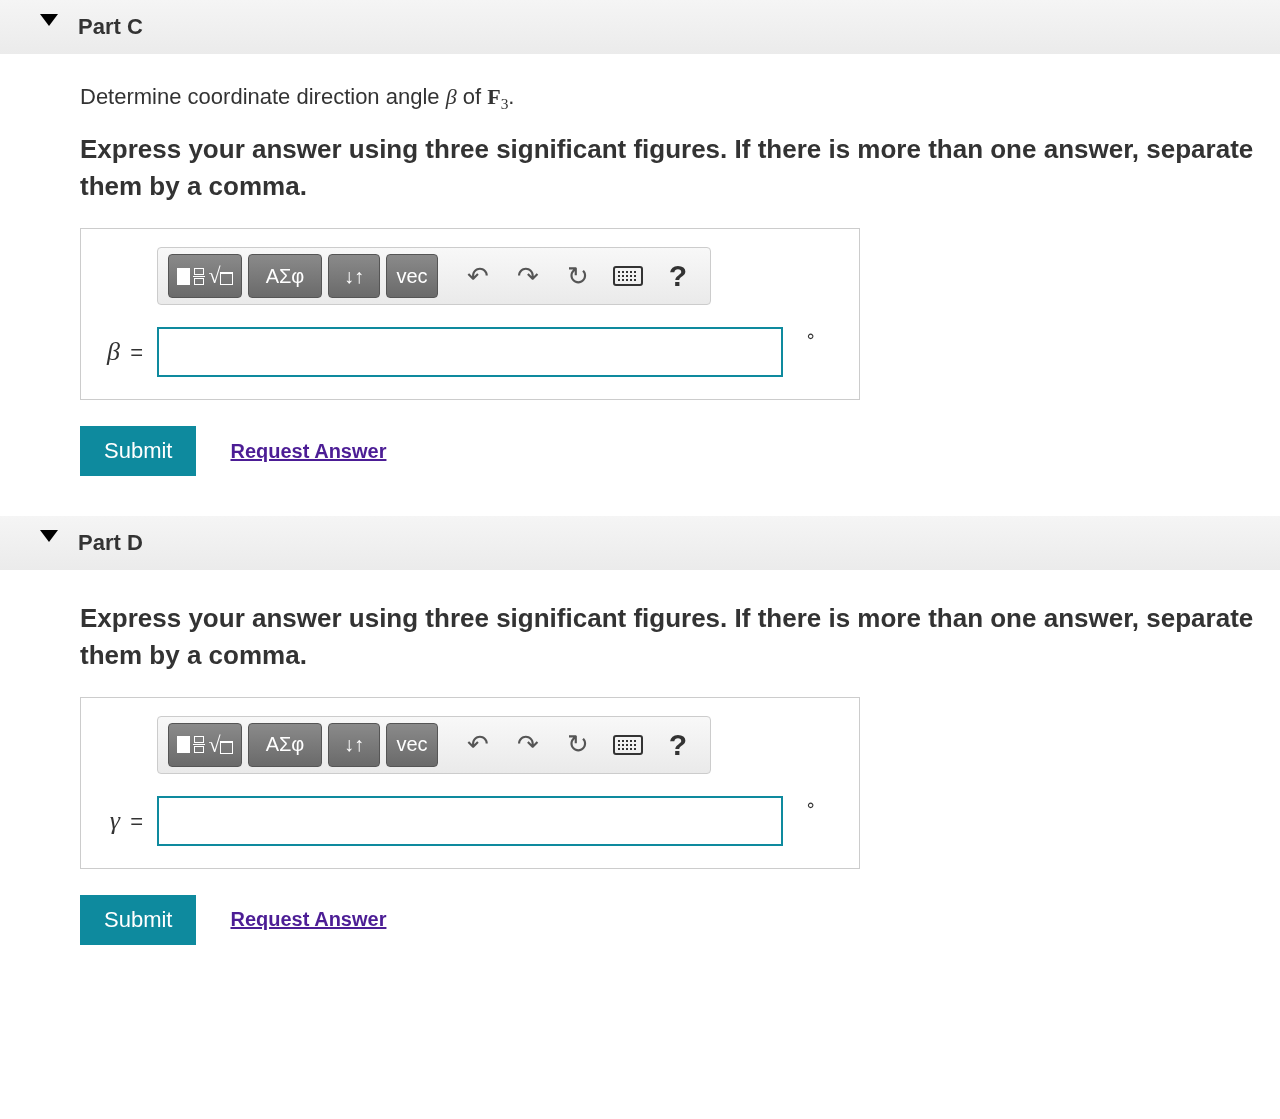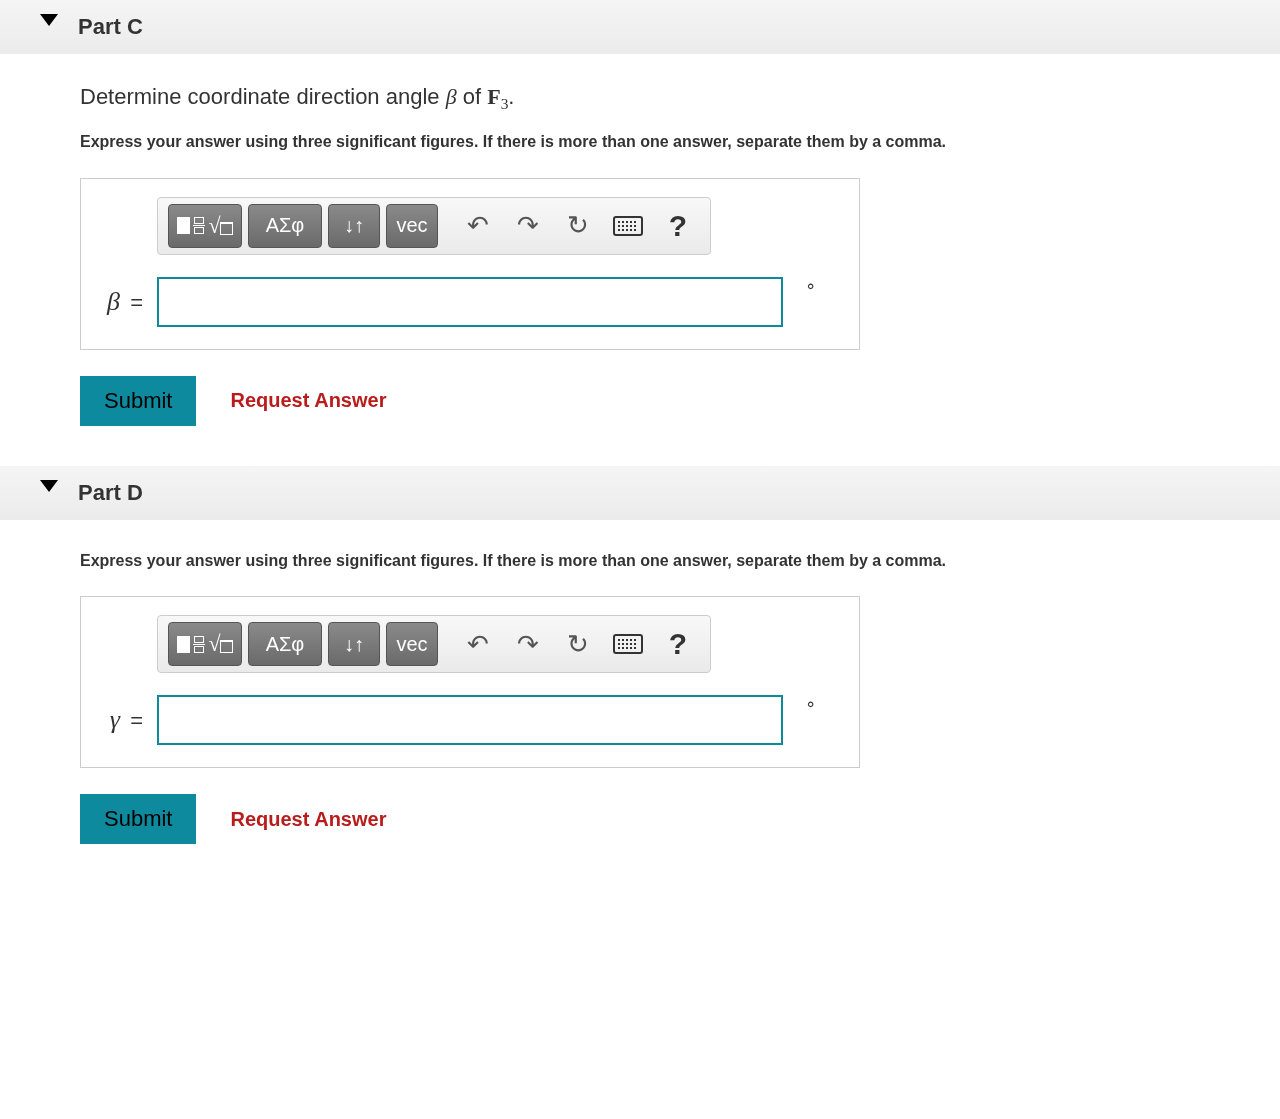--- a/index.html
+++ b/index.html
@@ -42,21 +42,21 @@
     font-family: "Times New Roman", Times, serif;
     font-weight: bold;
   }
   .prompt .math-sub {
     font-family: "Times New Roman", Times, serif;
     font-size: 0.7em;
     vertical-align: sub;
   }
   .instruction {
     font-weight: bold;
-    font-size: 16px;
+    font-size: 26px;
     line-height: 1.4;
     margin-bottom: 24px;
   }
   .answer-box {
     border: 1px solid #ccc;
     width: 780px;
     padding: 18px 16px 22px 16px;
     position: relative;
   }
   .toolbar {
@@ -134,29 +134,30 @@
     margin-top: -2px;
   }
   .actions {
     margin-top: 26px;
     display: flex;
     align-items: center;
     gap: 34px;
   }
   .submit-btn {
     background: #0e8a9e;
-    color: #000000;
+    color: #ffffff;
     border: none;
     font-size: 22px;
     padding: 12px 24px;
     cursor: pointer;
   }
   .request-link {
-    color: #b91c1c;
+    color: #4c1d95;
     font-weight: bold;
+    text-decoration: underline;
     font-size: 20px;
     cursor: pointer;
   }
   
   .tmpl-box {
     display:inline-flex; align-items:center; gap:3px;
   }
   .tmpl-solid { width:13px; height:17px; background:#fff; display:inline-block;}
   .tmpl-frac { display:inline-flex; flex-direction:column; align-items:center; gap:1px;}
   .tmpl-frac .n { width:10px; height:7px; border:1px solid #fff;}

